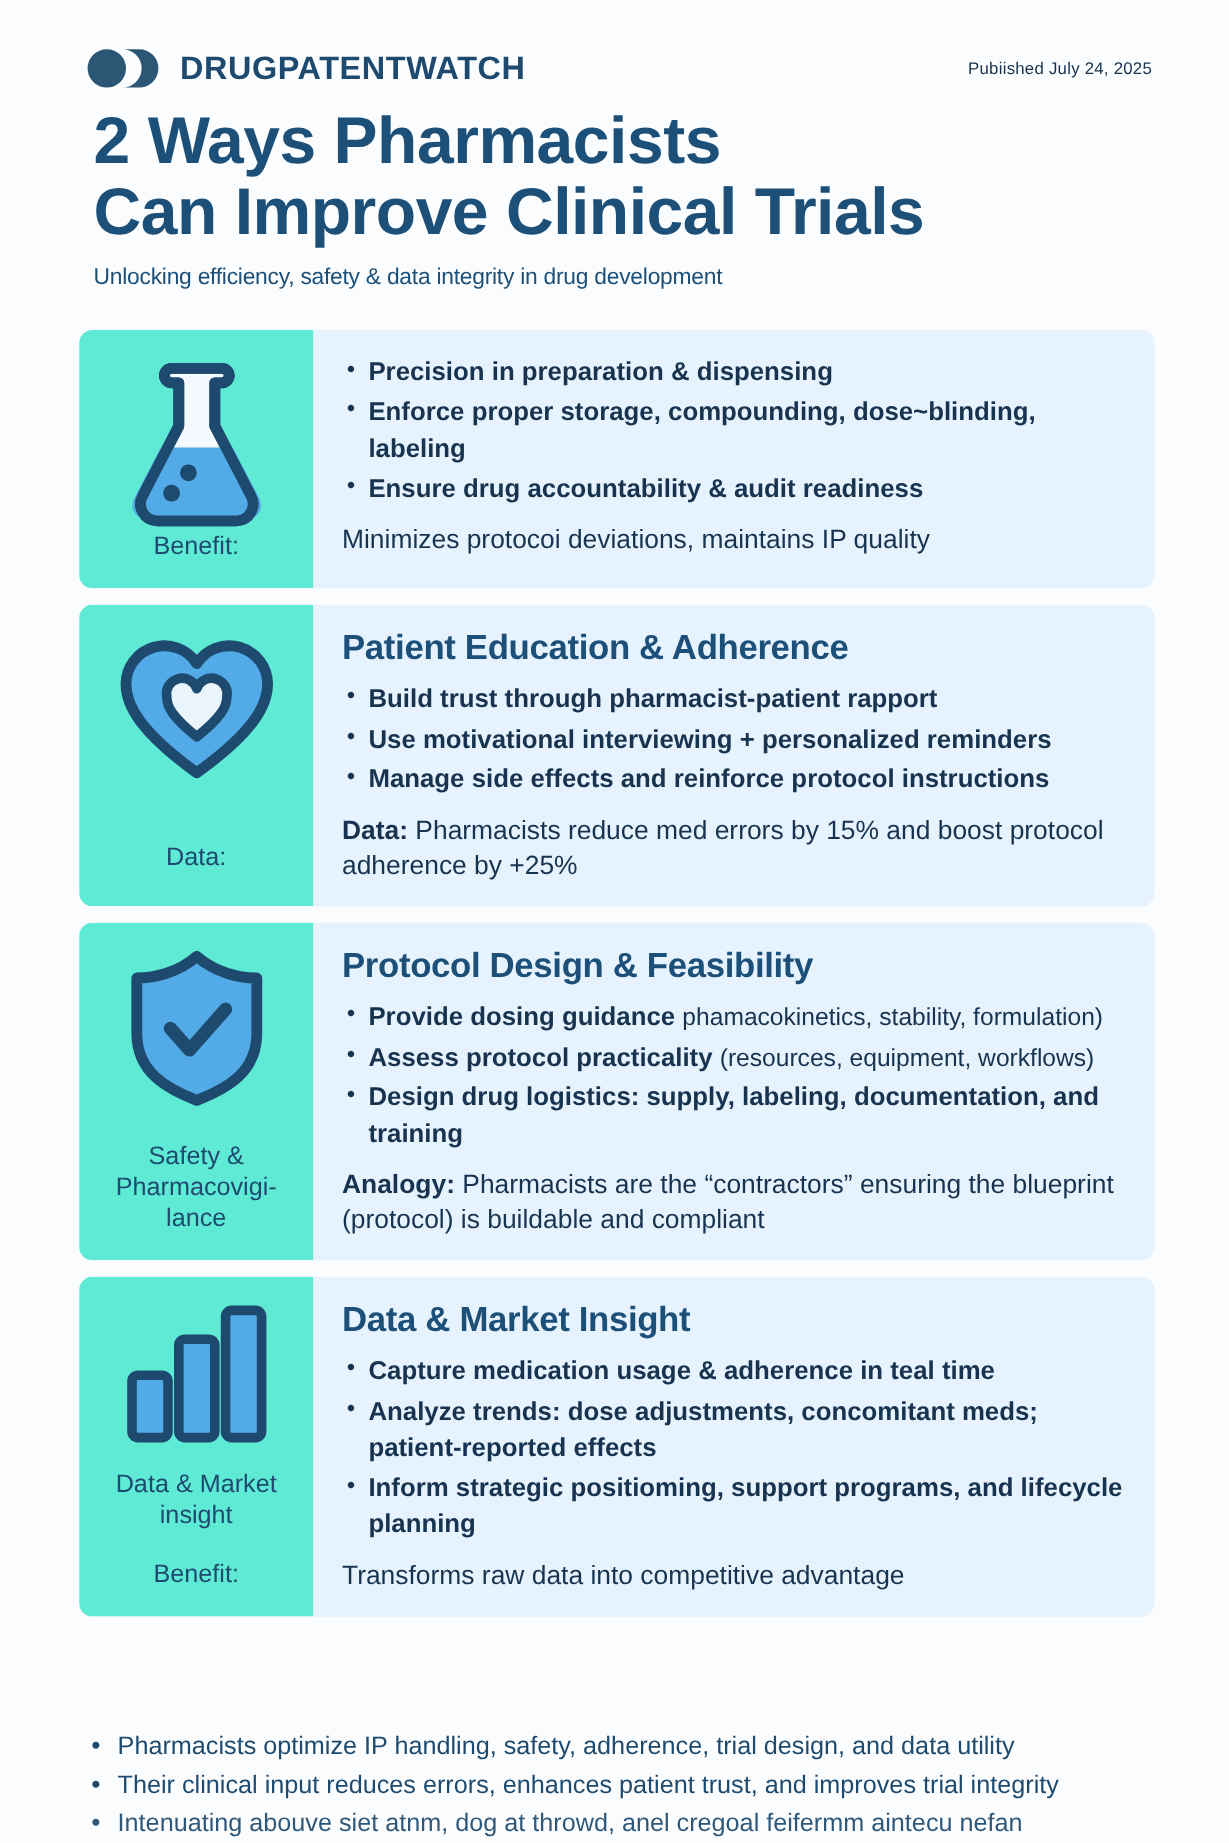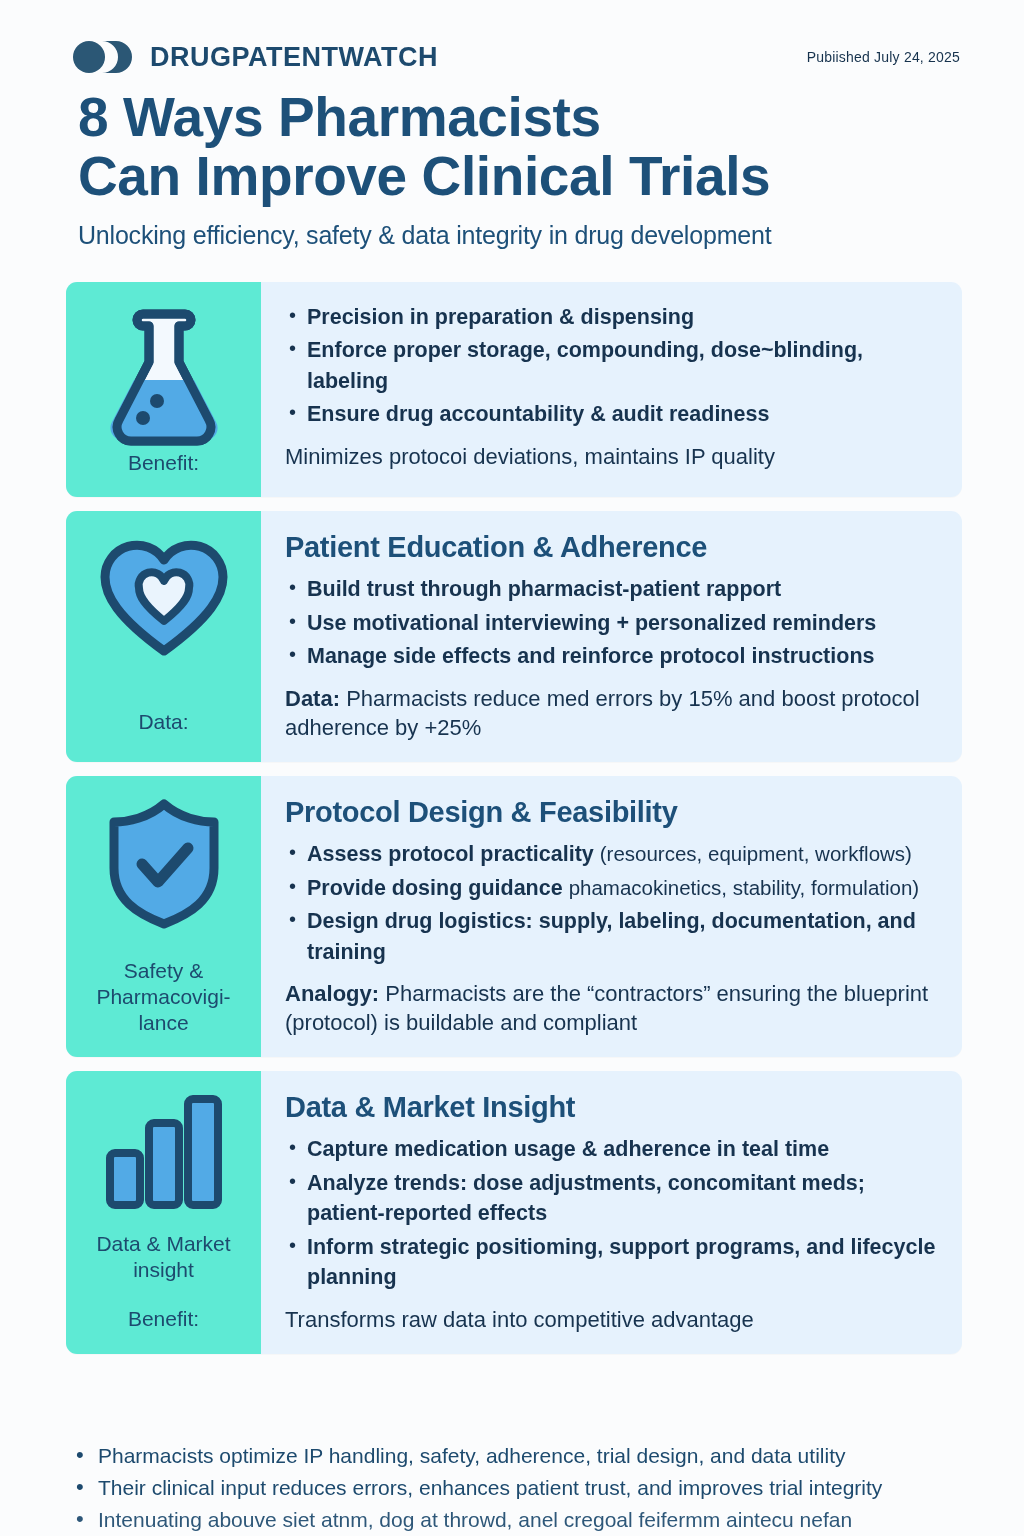--- a/index.html
+++ b/index.html
@@ -24,21 +24,21 @@
   }
   .pub-date { font-size:14px; color:#16324d; letter-spacing:.2px; }
 
   
   .title-wrap { padding:14px 64px 0 78px; }
   .title-line {
     font-size:55px; font-weight:bold; line-height:1.08;
     color:#1d5079; letter-spacing:-0.4px;
   }
   .subtitle {
-    margin-top:14px; font-size:25px; color:#1d5079; letter-spacing:-0.2px;
+    margin-top:14px; font-size:19px; color:#1d5079; letter-spacing:-0.2px;
   }
 
   
   .cards { margin-top:32px; padding:0 62px 0 66px; display:flex; flex-direction:column; gap:14px; }
   .card {
     display:flex; border-radius:11px; overflow:hidden;
     background:#e6f2fd;
     box-shadow:0 1px 0 rgba(0,0,0,0.02);
   }
   .card-left {
@@ -105,21 +105,21 @@
           <circle cx="17" cy="17" r="16" fill="#2b5775"></circle>
           <path d="M30 1 h14 a16 16 0 0 1 0 32 h-14 a16 16 0 0 0 0 -32 z" fill="#2b5775"></path>
         </svg>
       </span>
       <span class="brand-name">DRUGPATENTWATCH</span>
     </div>
     <div class="pub-date">Pubiished July 24, 2025</div>
   </div>
 
   <div class="title-wrap">
-    <div class="title-line">8 Ways Pharmacists</div>
+    <div class="title-line">2 Ways Pharmacists</div>
     <div class="title-line">Can Improve Clinical Trials</div>
     <div class="subtitle">Unlocking efficiency, safety &amp; data integrity in drug development</div>
   </div>
 
   <div class="cards">
 
     <div class="card card1">
       <div class="card-left c1">
         <div class="icon-box">
           <svg width="118" height="146" viewBox="0 0 118 146">
@@ -173,22 +173,22 @@
           <svg width="120" height="132" viewBox="0 0 120 132">
             <path d="M60 6 C44 20 24 24 10 24 v46 c0 32 24 46 50 56 c26 -10 50 -24 50 -56 v-46 c-14 0 -34 -4 -50 -18 z" fill="#52aae6" stroke="#1d4a6e" stroke-width="9" stroke-linejoin="round"></path>
             <path d="M38 66 l16 18 l30 -34" fill="none" stroke="#1d4a6e" stroke-width="11" stroke-linecap="round" stroke-linejoin="round"></path>
           </svg>
         </div>
         <div class="left-label">Safety &amp; Pharmacovigi-lance</div>
       </div>
       <div class="card-right">
         <div class="card-title">Protocol Design &amp; Feasibility</div>
         <ul class="bullets">
+          <li><span class="b-strong">Provide dosing guidance </span><span class="b-light">phamacokinetics, stability, formulation)</span></li>
           <li><span class="b-strong">Assess protocol practicality </span><span class="b-light">(resources, equipment, workflows)</span></li>
-          <li><span class="b-strong">Provide dosing guidance </span><span class="b-light">phamacokinetics, stability, formulation)</span></li>
           <li><span class="b-strong">Design drug  logistics: supply, labeling, documentation, and training</span><span class="b-light"></span></li>
         </ul>
         <div class="note">
           <span class="lead">Analogy:</span><span> Pharmacists are the “contractors” ensuring the blueprint (protocol) is buildable and compliant</span>
         </div>
       </div>
     </div>
 
     <div class="card card4">
       <div class="card-left">

